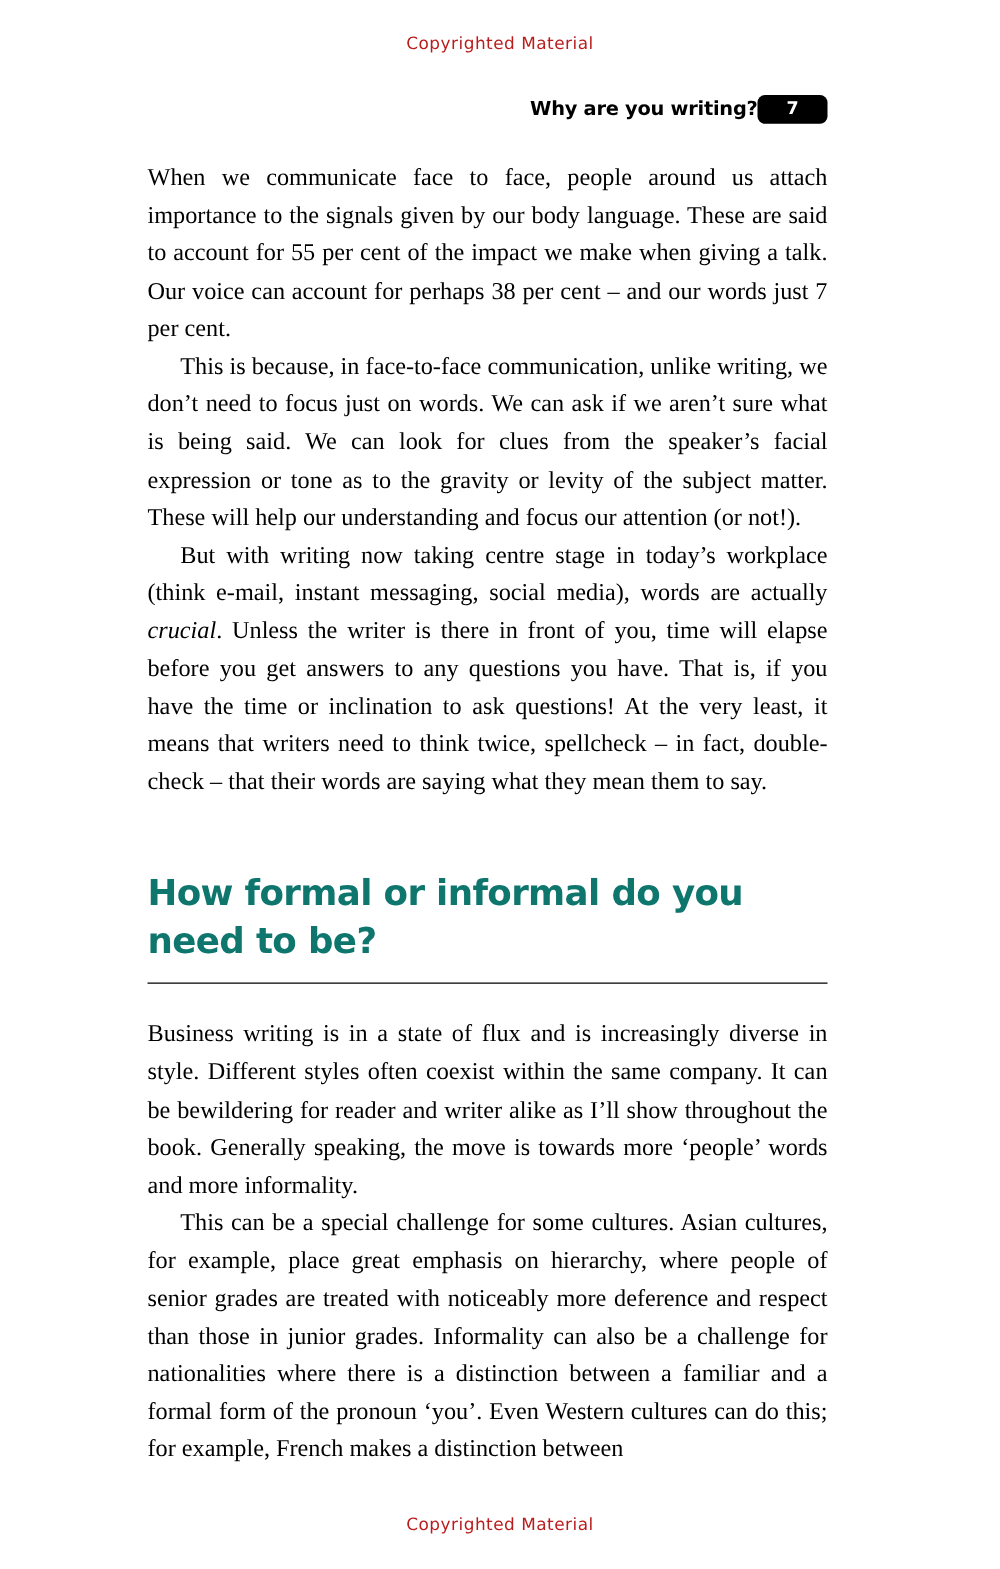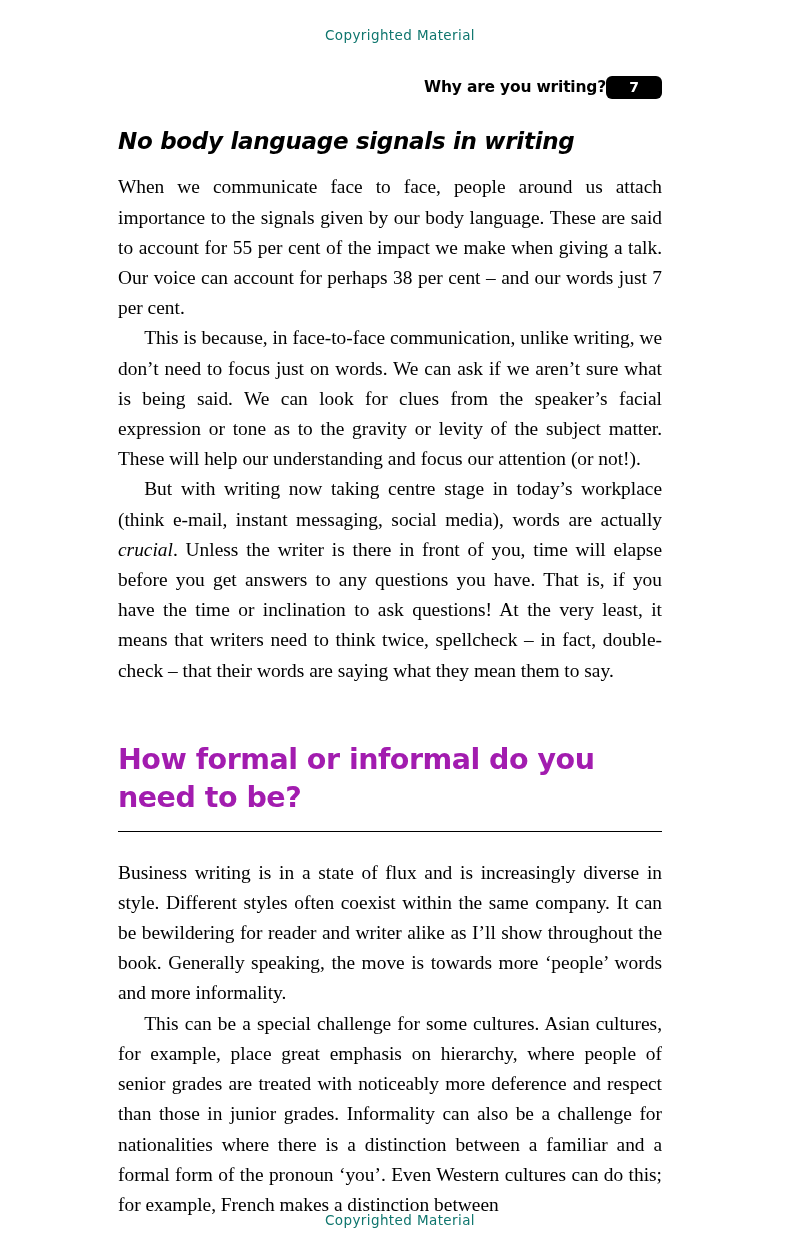--- a/index.html
+++ b/index.html
@@ -26,21 +26,21 @@
 
   
   .watermark {
     position: absolute;
     left: 0;
     width: 800px;
     text-align: center;
     font-family: "DejaVu Sans", sans-serif;
     font-size: 13.5px;
     letter-spacing: 0.4px;
-    color: #0f766e;
+    color: #b91c1c;
     user-select: none;
   }
   .watermark-top { top: 27px; }
   .watermark-bottom { top: 1212px; }
 
   
   .running-head {
     position: absolute;
     left: 118px;
     top: 74px;
@@ -92,21 +92,21 @@
     color: #000000;
   }
   .heading-main {
     font-family: "DejaVu Sans", sans-serif;
     font-weight: bold;
     font-size: 28.5px;
     line-height: 1.33;
     letter-spacing: -0.5px;
     margin: 0;
     padding: 0;
-    color: #a21caf;
+    color: #0f766e;
   }
   .heading-main-block {
     margin-top: 55px;
   }
   .heading-rule {
     border: 0;
     border-top: 1.6px solid #000000;
     margin: 14px 0 0 0;
     width: 100%;
   }
@@ -137,21 +137,20 @@
   <div class="watermark watermark-top">Copyrighted Material</div>
 
   <div class="running-head">
     <span class="running-head-title">Why are you writing?</span>
     <span class="page-number-badge">7</span>
   </div>
 
   <div class="content">
 
     <div>
-      <h2 class="heading-sub">No body language signals in writing</h2>
 
       <div class="body-text">
         <p class="no-indent">When we communicate face to face, people around us attach importance to the signals given by our body language. These are said to account for 55 per cent of the impact we make when giving a talk. Our voice can account for perhaps 38 per cent – and our words just 7 per cent.</p>
         <p class="indent">This is because, in face-to-face communication, unlike writing, we don’t need to focus just on words. We can ask if we aren’t sure what is being said. We can look for clues from the speaker’s facial expression or tone as to the gravity or levity of the subject matter. These will help our understanding and focus our attention (or not!).</p>
         <p class="indent"><span>But with writing now taking centre stage in today’s workplace (think e-mail, instant messaging, social media), words are actually </span><em>crucial</em><span>. Unless the writer is there in front of you, time will elapse before you get answers to any questions you have. That is, if you have the time or inclination to ask questions! At the very least, it means that writers need to think twice, spellcheck – in fact, double-check – that their words are saying what they mean them to say.</span></p>
       </div>
     </div>
 
     <div class="heading-main-block">
       <h1 class="heading-main">How formal or informal do you need to be?</h1>

